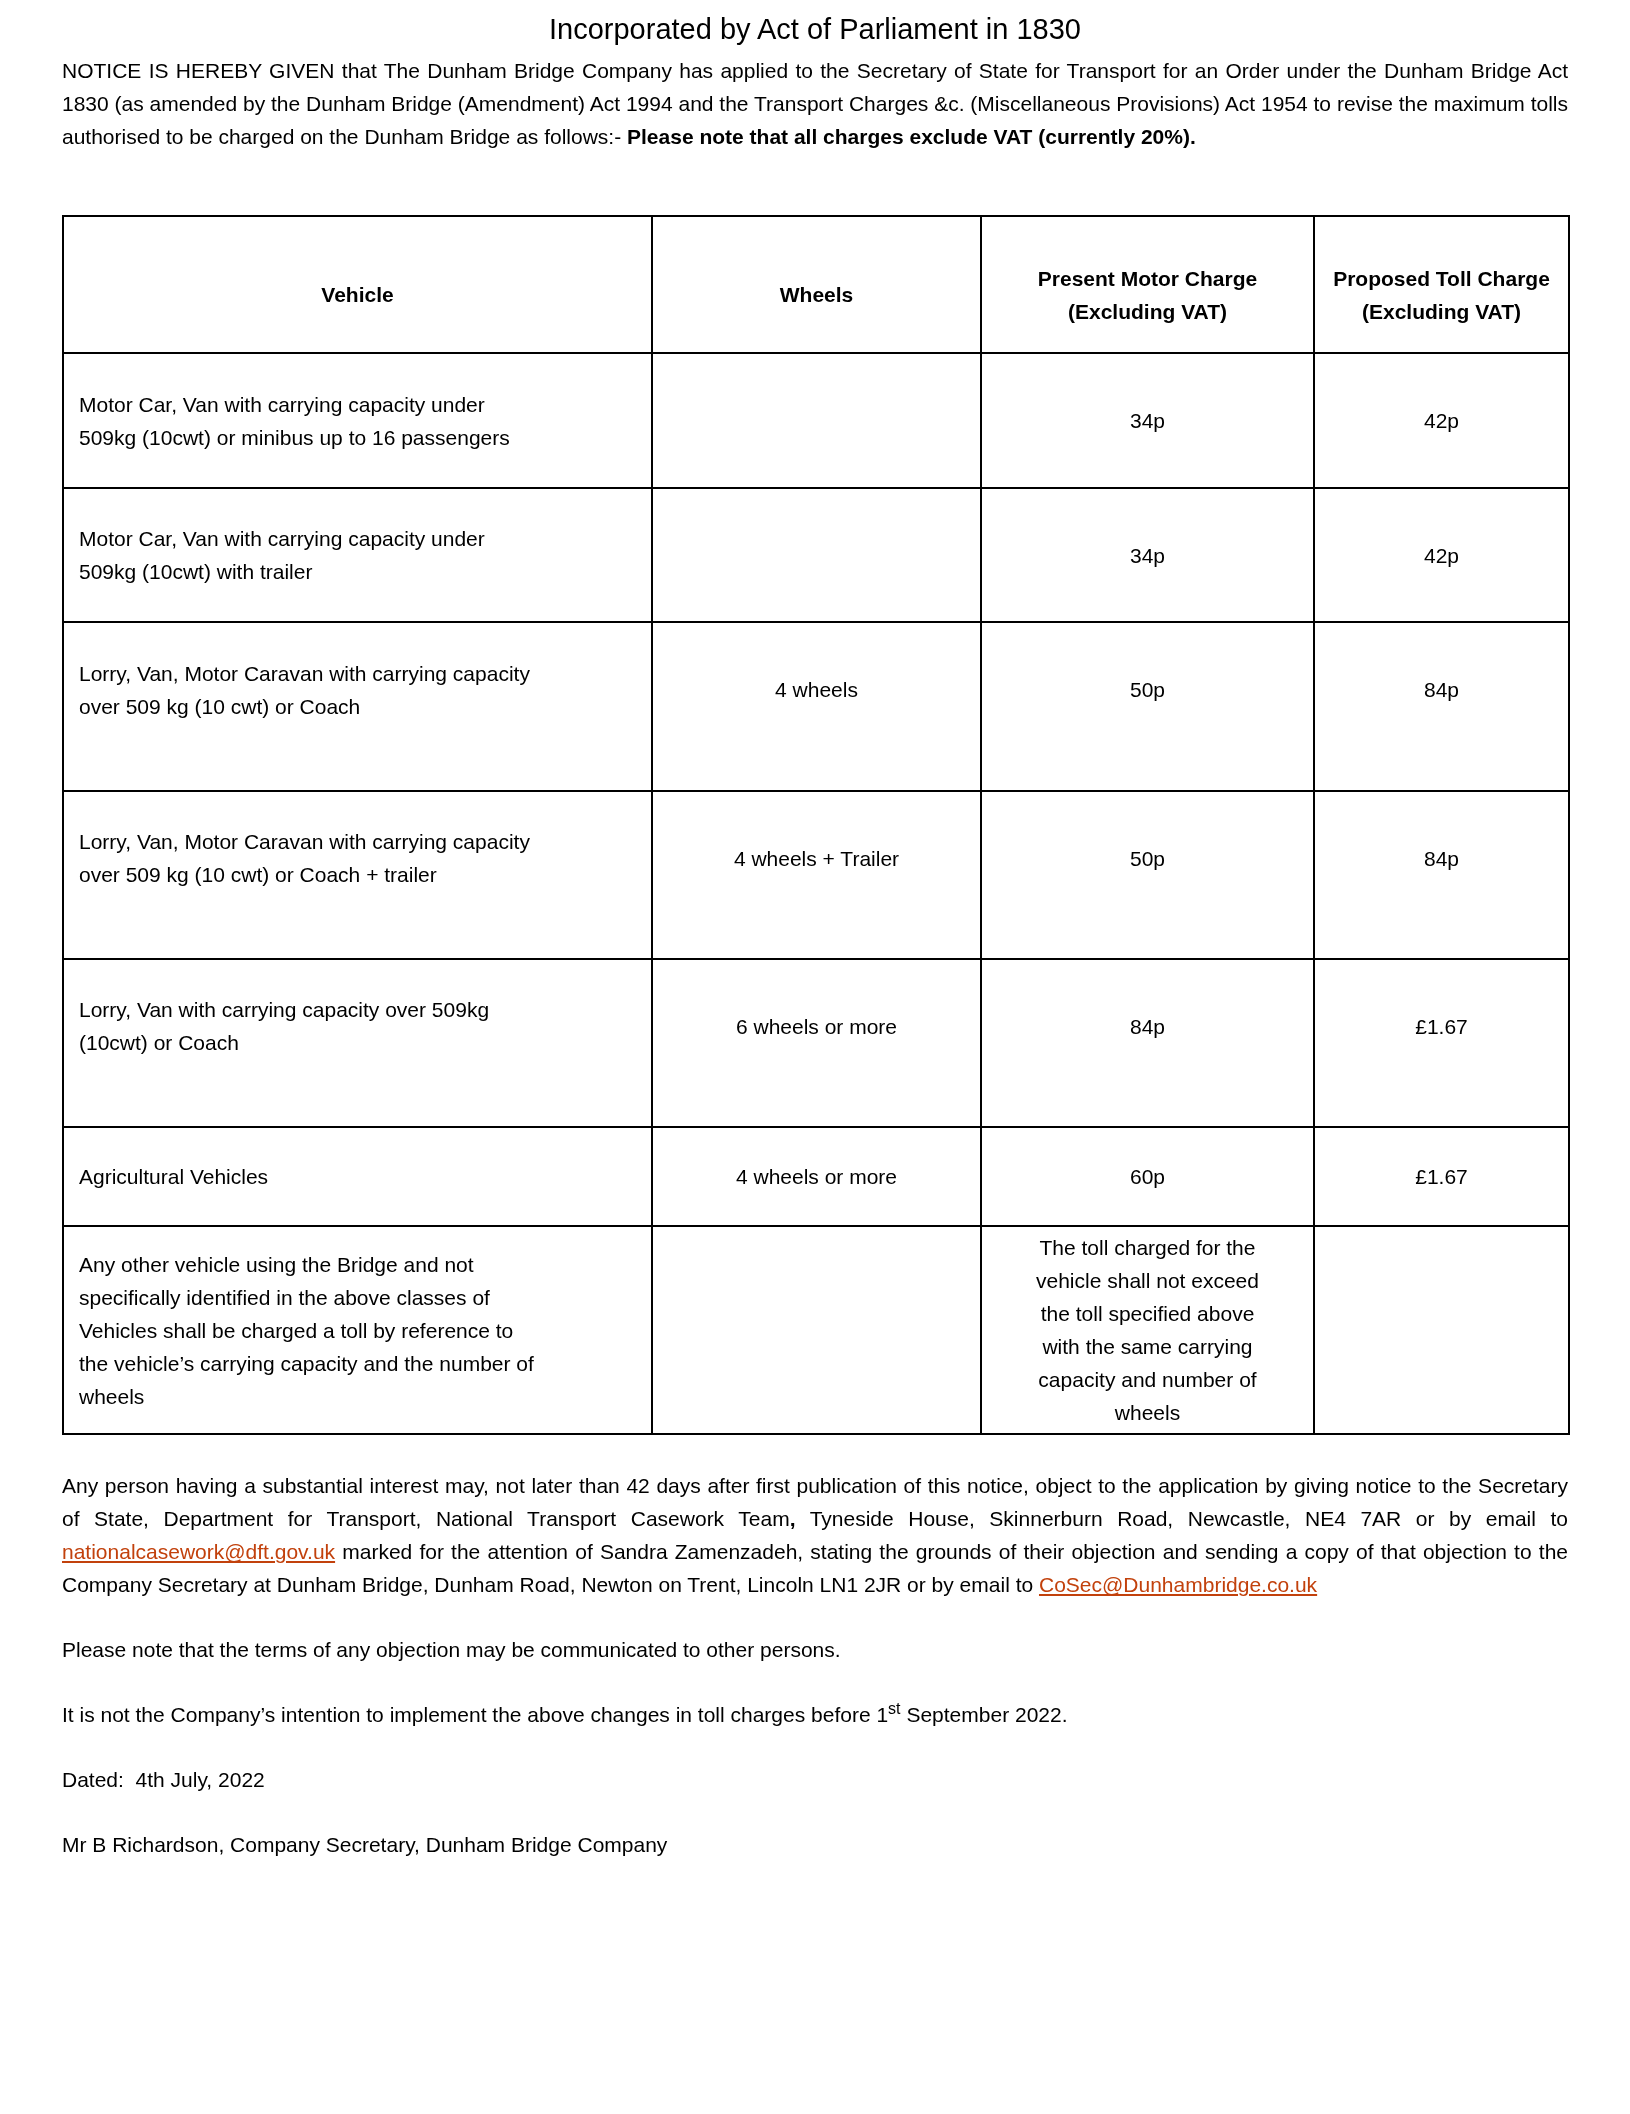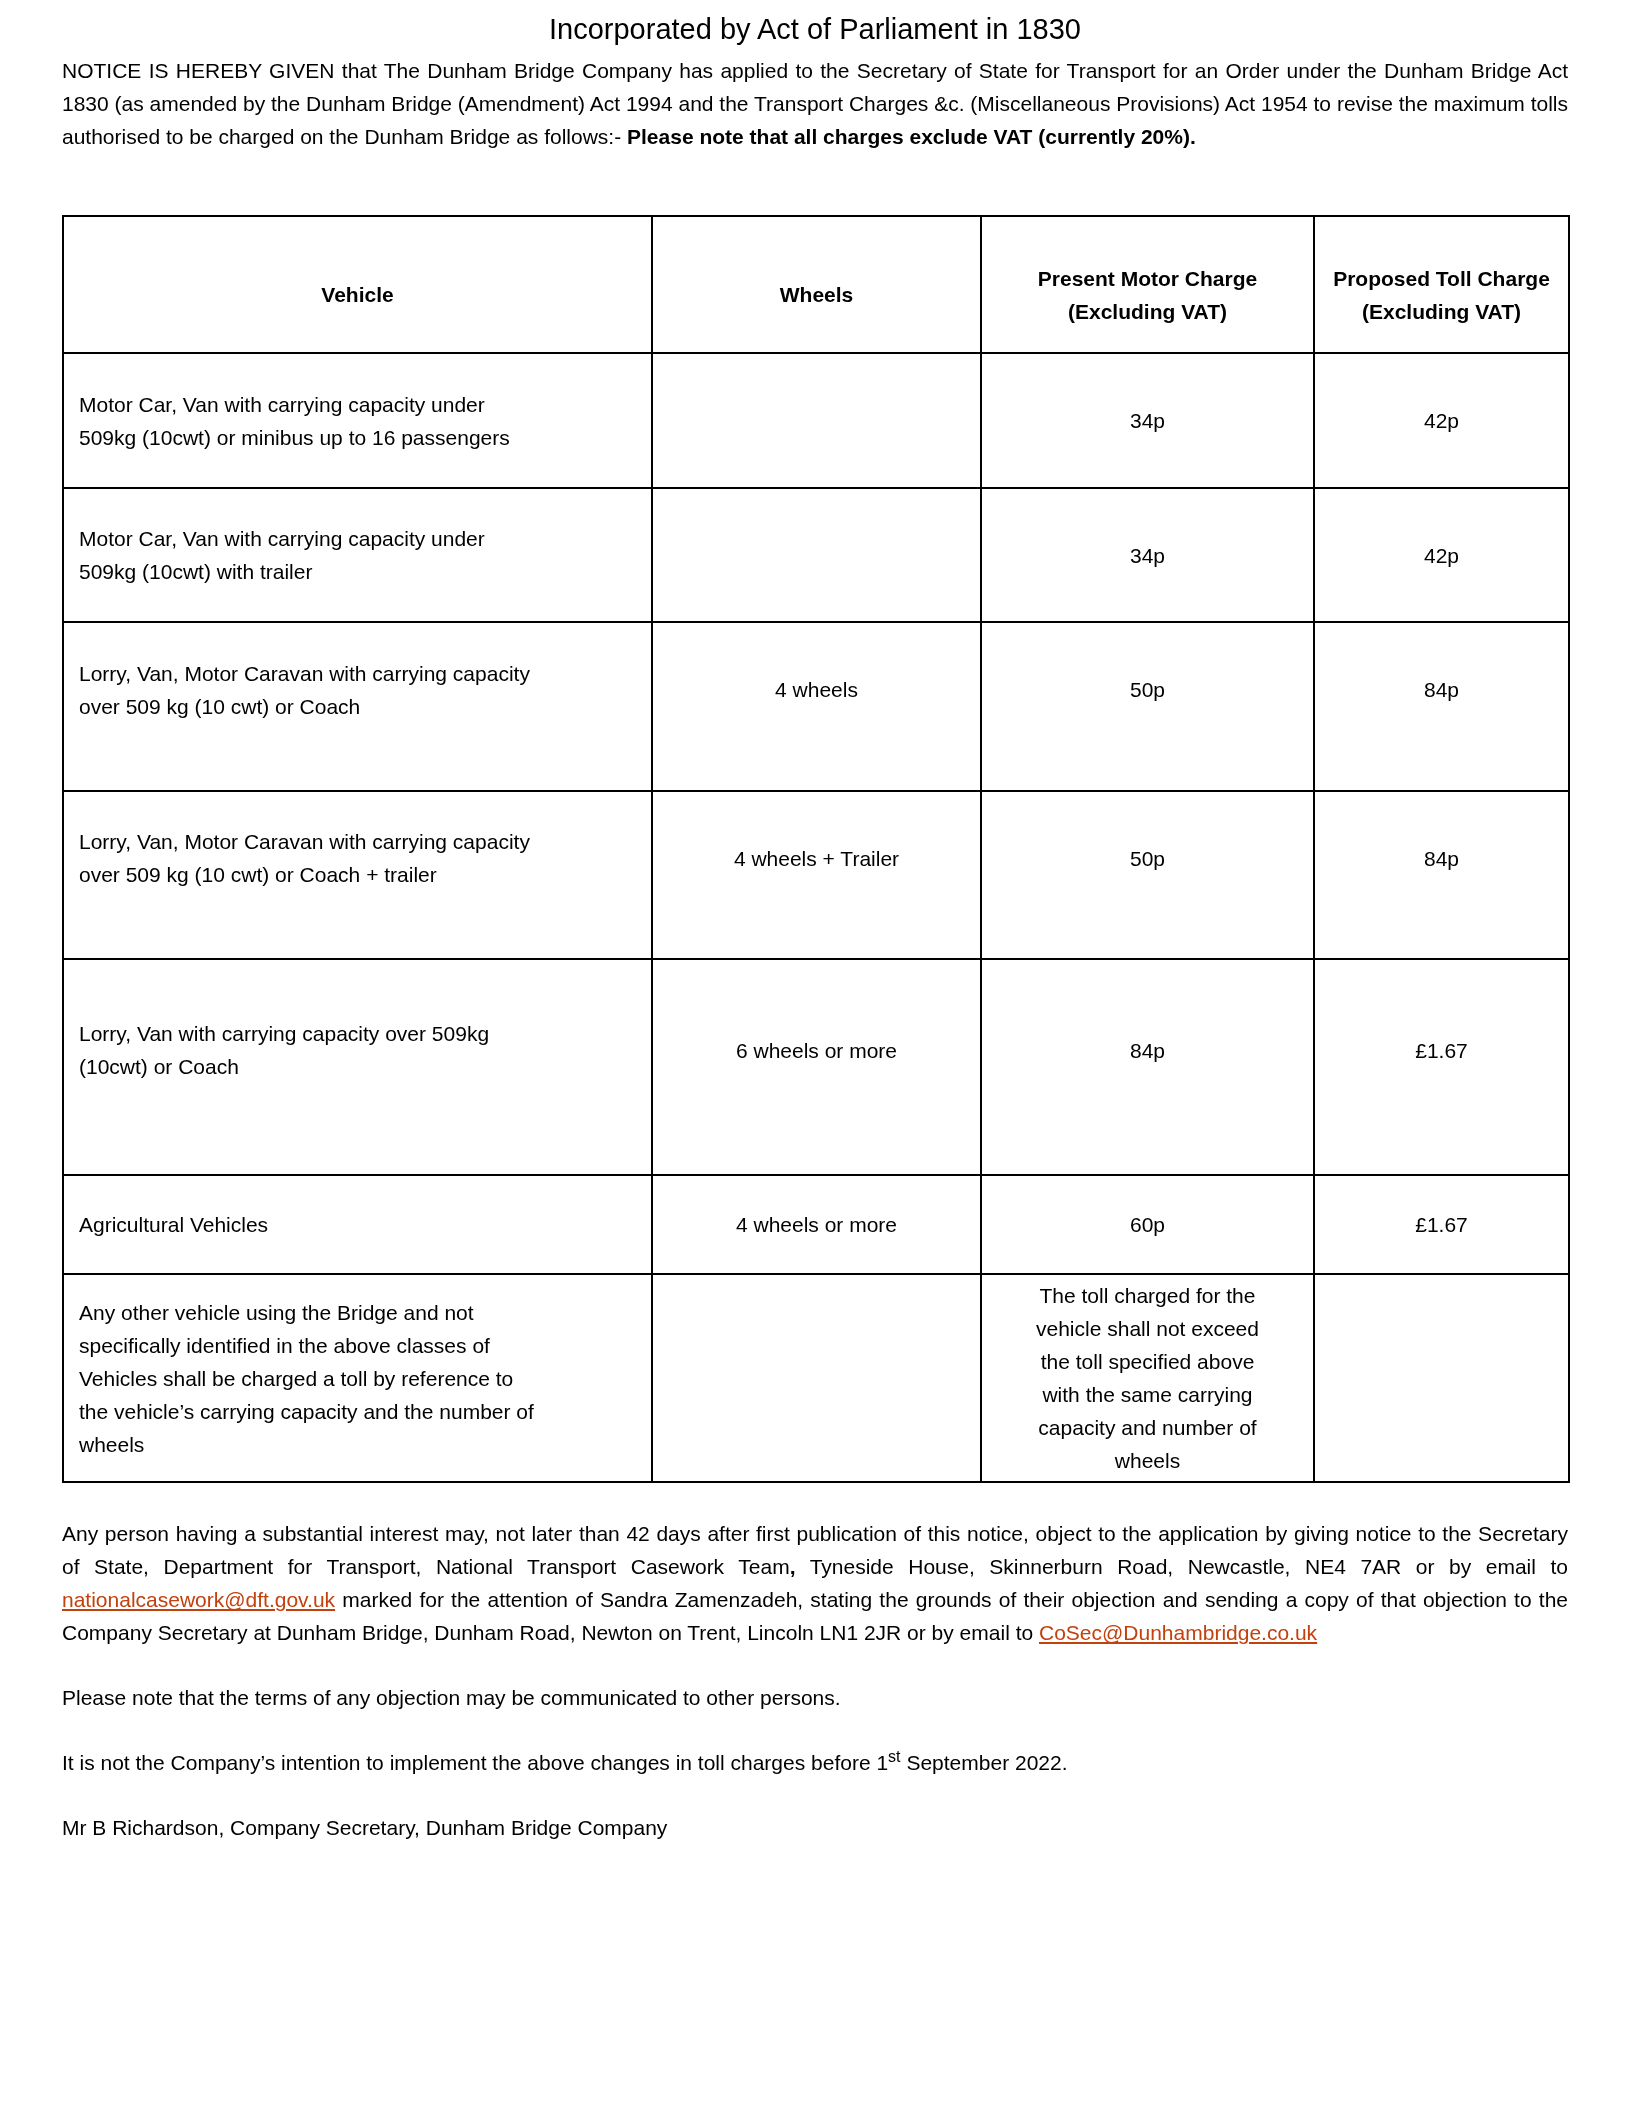--- a/index.html
+++ b/index.html
@@ -56,21 +56,21 @@
   }
   td.ctr { text-align: center; }
   td.veh { text-align: left; padding-left: 15px; padding-right: 20px; white-space: pre-line; }
   td.pre { white-space: pre-line; }
 
   tr.hdr { height: 137px; }
   tr.r0 { height: 135px; }
   tr.r1 { height: 134px; }
   tr.r2 { height: 169px; }
   tr.r3 { height: 168px; }
-  tr.r4 { height: 216px; padding-left: 27px; }
+  tr.r4 { height: 168px; padding-left: 27px; }
   tr.r5 { height: 99px; }
   tr.r6 { height: 205px; border-radius: 24px; }
   tr.pb td { padding-bottom: 38px; }
 
   a.email { color: #c2410c; text-decoration: underline; }
   sup.ord { font-size: 16px; vertical-align: super; line-height: 0; }
   strong { font-weight: bold; }
 </style>
 </head>
 <body>
@@ -157,16 +157,17 @@
       </tr>
     </tbody>
   </table>
 
   <p class="para justify p-objection"><span>Any person having a substantial interest may, not later than 42 days after first publication of this notice, object to the application by giving notice to the Secretary of State, Department for Transport, National Transport Casework Team</span><strong>,</strong><span> Tyneside House, Skinnerburn Road, Newcastle, NE4 7AR or by email to </span><a class="email" href="#">nationalcasework@dft.gov.uk</a><span> marked for the attention of Sandra Zamenzadeh, stating the grounds of their objection and sending a copy of that objection to the Company Secretary at Dunham Bridge, Dunham Road, Newton on Trent, Lincoln LN1 2JR or by email to </span><a class="email" href="#">CoSec@Dunhambridge.co.uk</a></p>
 
   <p class="para p-note">Please note that the terms of any objection may be communicated to other persons.</p>
 
   <p class="para p-note"><span>It is not the Company’s intention to implement the above changes in toll charges before 1</span><sup class="ord">st</sup><span> September 2022.</span></p>
 
+  <p class="para p-note pre-wrap">Dated:  4th July, 2022</p>
 
   <p class="para p-note">Mr B Richardson, Company Secretary, Dunham Bridge Company</p>
 
 </div>
 
 </body></html>

